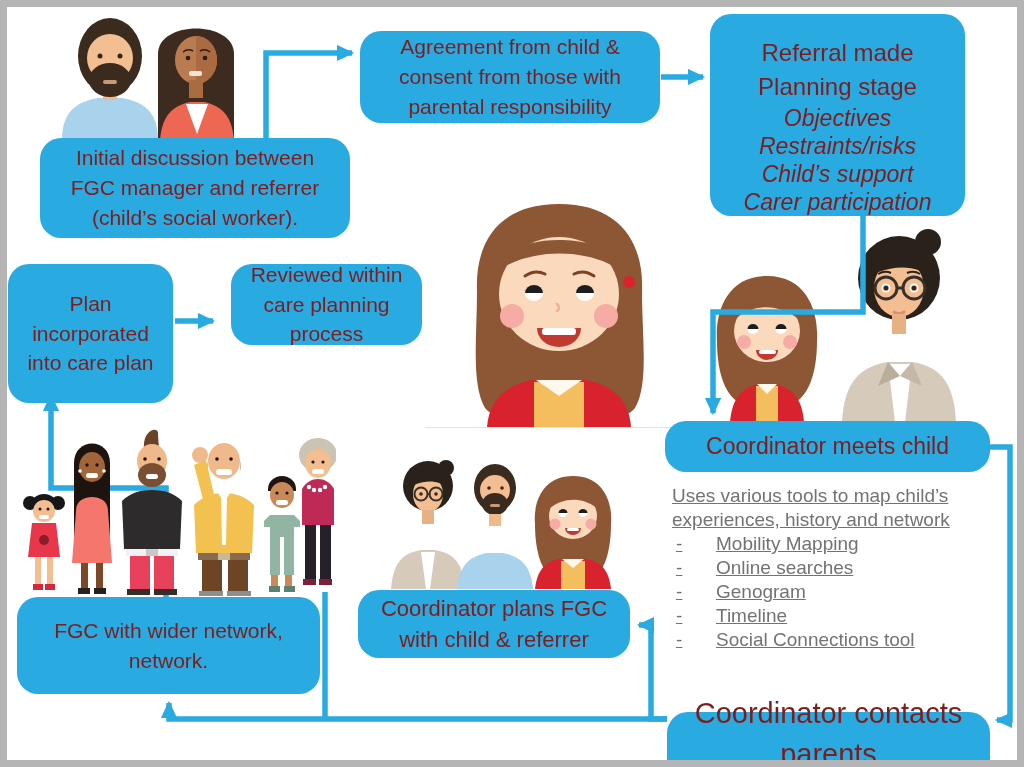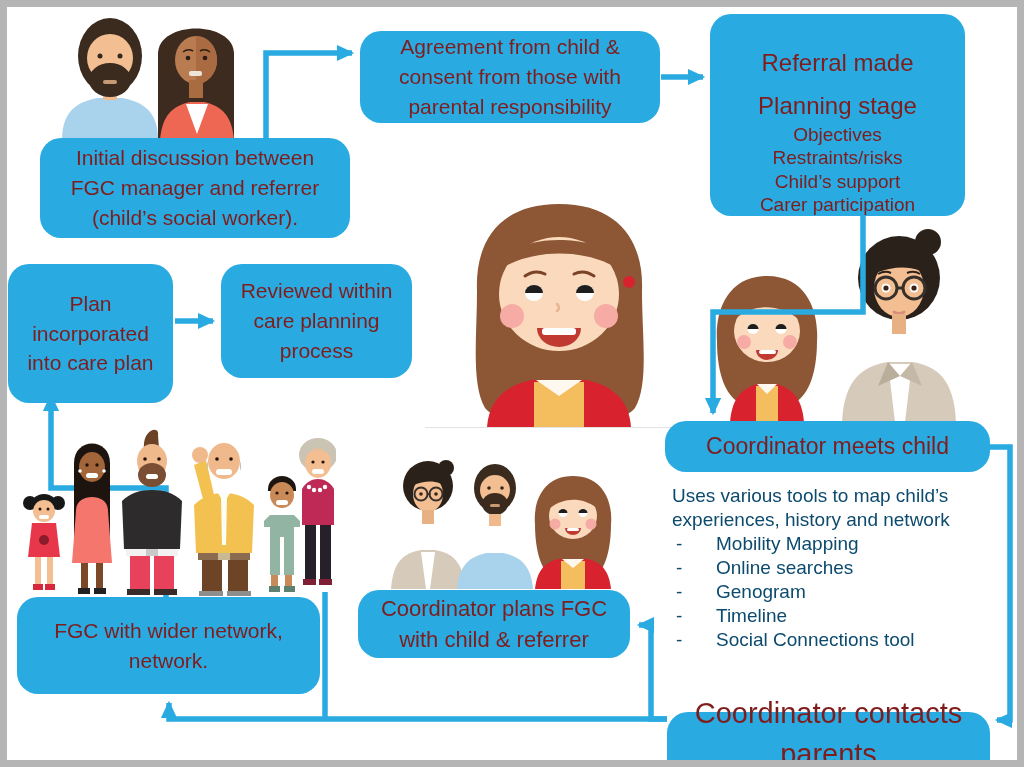--- a/index.html
+++ b/index.html
@@ -13,24 +13,24 @@
   }
   .conn{position:absolute;left:0;top:0;width:1024px;height:767px;pointer-events:none;}
   #conn-under{z-index:1;}
   .illus{position:absolute;z-index:2;}
   #conn-over{z-index:3;}
   .box{
     position:absolute;z-index:4;background:#29ABE2;color:#7f1d1d;
     display:flex;flex-direction:column;align-items:center;justify-content:center;
     text-align:center;line-height:1.42;box-sizing:border-box;border-radius:21px;
   }
-  .box .sub{font-size:19px;line-height:1.22;}
+  .box .sub{font-size:23px;line-height:1.22;font-style:italic;}
   .box .gap{height:26px;}
   .tools{
-    position:absolute;z-index:4;color:#0c4a6e;font-size:19px;line-height:24px;
+    position:absolute;z-index:4;color:#737373;font-size:19px;line-height:24px;text-decoration:underline;
   }
   .tools .row{display:flex;}
   .tools .dash{width:44px;flex:0 0 44px;padding-left:4px;box-sizing:border-box;}
   .girl-baseline{position:absolute;z-index:2;background:#e2e2e2;height:1px;}
 </style>
 </head>
 <body>
 
 <div class="stage">
 
@@ -269,37 +269,37 @@
     <div>FGC manager and referrer</div>
     <div>(child’s social worker).</div>
   </div>
 
   <div class="box" style="left:360px;top:31px;width:300px;height:92px;font-size:21px">
     <div>Agreement from child &amp;</div>
     <div>consent from those with</div>
     <div>parental responsibility</div>
   </div>
 
-  <div class="box" style="left:710px;top:14px;width:255px;height:202px;font-size:24px;justify-content:center;padding-top:32px">
+  <div class="box" style="left:710px;top:14px;width:255px;height:202px;font-size:24px;justify-content:center;padding-top:22px">
     <div>Referral made</div>
     <div class="gap"></div>
     <div>Planning stage</div>
     <div class="sub">Objectives</div>
     <div class="sub">Restraints/risks</div>
     <div class="sub">Child’s support</div>
     <div class="sub">Carer participation</div>
   </div>
 
   <div class="box" style="left:8px;top:264px;width:165px;height:139px;font-size:21px">
     <div>Plan</div>
     <div>incorporated</div>
     <div>into care plan</div>
   </div>
 
-  <div class="box" style="left:221px;top:264px;width:191px;height:114px;font-size:21px">
+  <div class="box" style="left:231px;top:264px;width:191px;height:81px;font-size:21px">
     <div>Reviewed within</div>
     <div>care planning</div>
     <div>process</div>
   </div>
 
   <div class="box" style="left:17px;top:597px;width:303px;height:97px;font-size:21px">
     <div>FGC with wider network,</div>
     <div>network.</div>
   </div>
 

